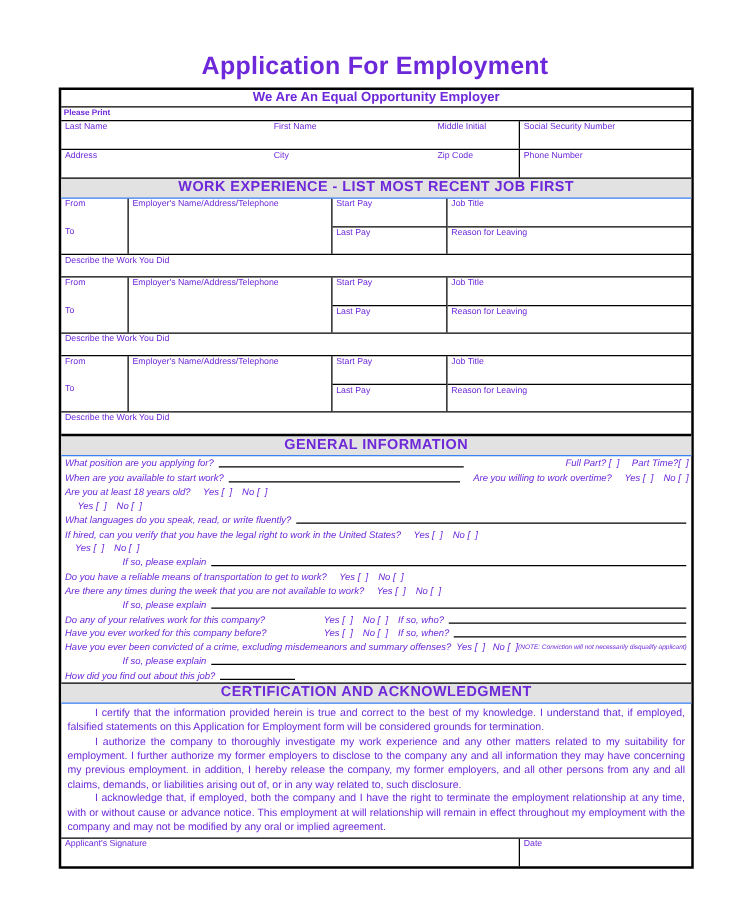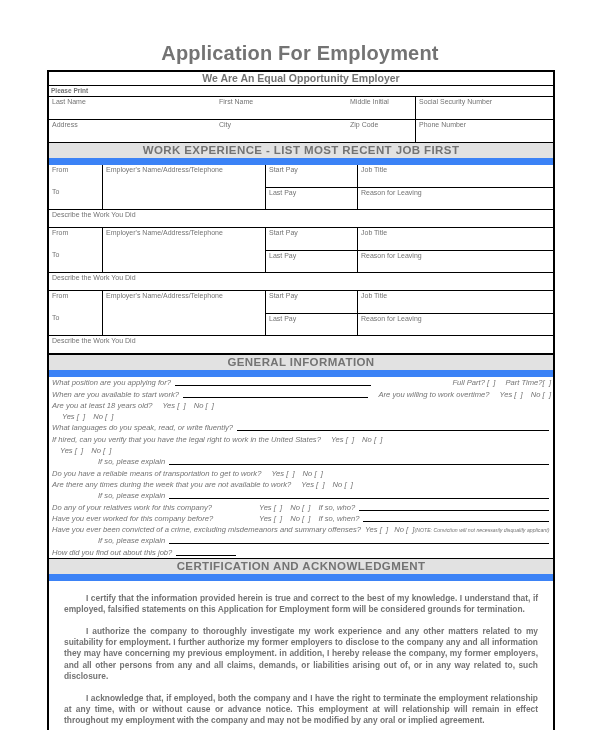--- a/index.html
+++ b/index.html
@@ -1,33 +1,33 @@
 <!DOCTYPE html>
 <html><head>
 <meta charset="utf-8">
 <style>
   html,body{margin:0;padding:0;background:#ffffff;}
-  .page{position:relative;width:600px;height:730px;background:#ffffff;color:#737373;
+  .page{position:relative;width:600px;height:730px;background:#ffffff;color:#6d28d9;
         font-family:"Liberation Sans", sans-serif;overflow:hidden;}
   .title{position:absolute;top:42px;left:0;width:100%;text-align:center;
          font-size:20px;font-weight:bold;letter-spacing:0.2px;}
   .form{position:absolute;left:47px;top:70px;width:508px;border:2px solid #000;
         box-sizing:border-box;background:#fff;}
   .eoe{height:13px;line-height:13px;text-align:center;font-size:10.5px;font-weight:bold;
        border-bottom:1px solid #000;}
   .please-print{height:10px;line-height:10px;font-size:6.5px;font-weight:bold;
        padding-left:2px;border-bottom:1px solid #000;}
   .id-row{display:flex;height:22px;font-size:7px;}
   .id-row + .id-row{border-top:1px solid #000;}
   .id-row .c1{width:170px;box-sizing:border-box;padding:1px 0 0 3px;}
   .id-row .c2{width:131px;box-sizing:border-box;padding-top:1px;}
   .id-row .c3{width:65px;box-sizing:border-box;padding-top:1px;}
   .id-row .c4{flex:1;border-left:1px solid #000;box-sizing:border-box;padding:1px 0 0 3px;}
   .sec-header{height:15px;line-height:15px;background:#e2e2e2;border-top:1px solid #000;
-       border-bottom:7px solid #3b82f6;text-align:center;font-weight:bold;font-size:11.5px;
+       border-bottom:1px solid #3b82f6;text-align:center;font-weight:bold;font-size:11.5px;
        letter-spacing:0.4px;}
   .job-main{display:flex;height:44px;font-size:7px;}
   .job-main .jc1{width:53px;box-sizing:border-box;padding:1px 0 0 3px;
        display:flex;flex-direction:column;}
   .job-main .jc1 .fr{height:22px;}
   .job-main .jc2{width:163px;border-left:1px solid #000;box-sizing:border-box;
        padding:1px 0 0 3px;}
   .job-main .jc3{width:92px;border-left:1px solid #000;box-sizing:border-box;
        display:flex;flex-direction:column;}
   .job-main .jc4{flex:1;border-left:1px solid #000;box-sizing:border-box;
@@ -41,21 +41,21 @@
        padding:0 2px 1px 3px;white-space:pre;overflow:hidden;}
   .gi-line .ul{border-bottom:1.3px solid #000;height:1px;margin:0 0 1px 4px;}
   .gi-line .ulg{flex:1;border-bottom:1.3px solid #000;height:1px;margin:0 2px 1px 4px;}
   .w196{width:196px;}.w185{width:185px;}.w60{width:60px;}
   .sp{flex:1;}
   .g4{width:4px;}.g6{width:6px;}.g8{width:8px;}.g10{width:10px;}
   .ind{padding-left:49px;}
   .qw{width:207px;flex:0 0 207px;}
   .note{font-size:5.2px;padding-bottom:1px;}
   .cert{padding:2px 5px 3px 5px;}
-  .cert p{margin:10px;font-size:8.4px;line-height:11.4px;text-align:justify;text-indent:22px;font-weight:bold;}
+  .cert p{margin:0;font-size:8.4px;line-height:11.4px;text-align:justify;text-indent:22px;}
   .sig-row{display:flex;height:22px;font-size:7px;border-top:1px solid #000;}
   .sig-left{flex:1;box-sizing:border-box;padding:1px 0 0 3px;}
   .sig-right{width:138px;border-left:1px solid #000;box-sizing:border-box;padding:1px 0 0 3px;}
 </style>
 </head>
 <body>
 
 <div class="page">
   <div class="title">Application For Employment</div>
 

